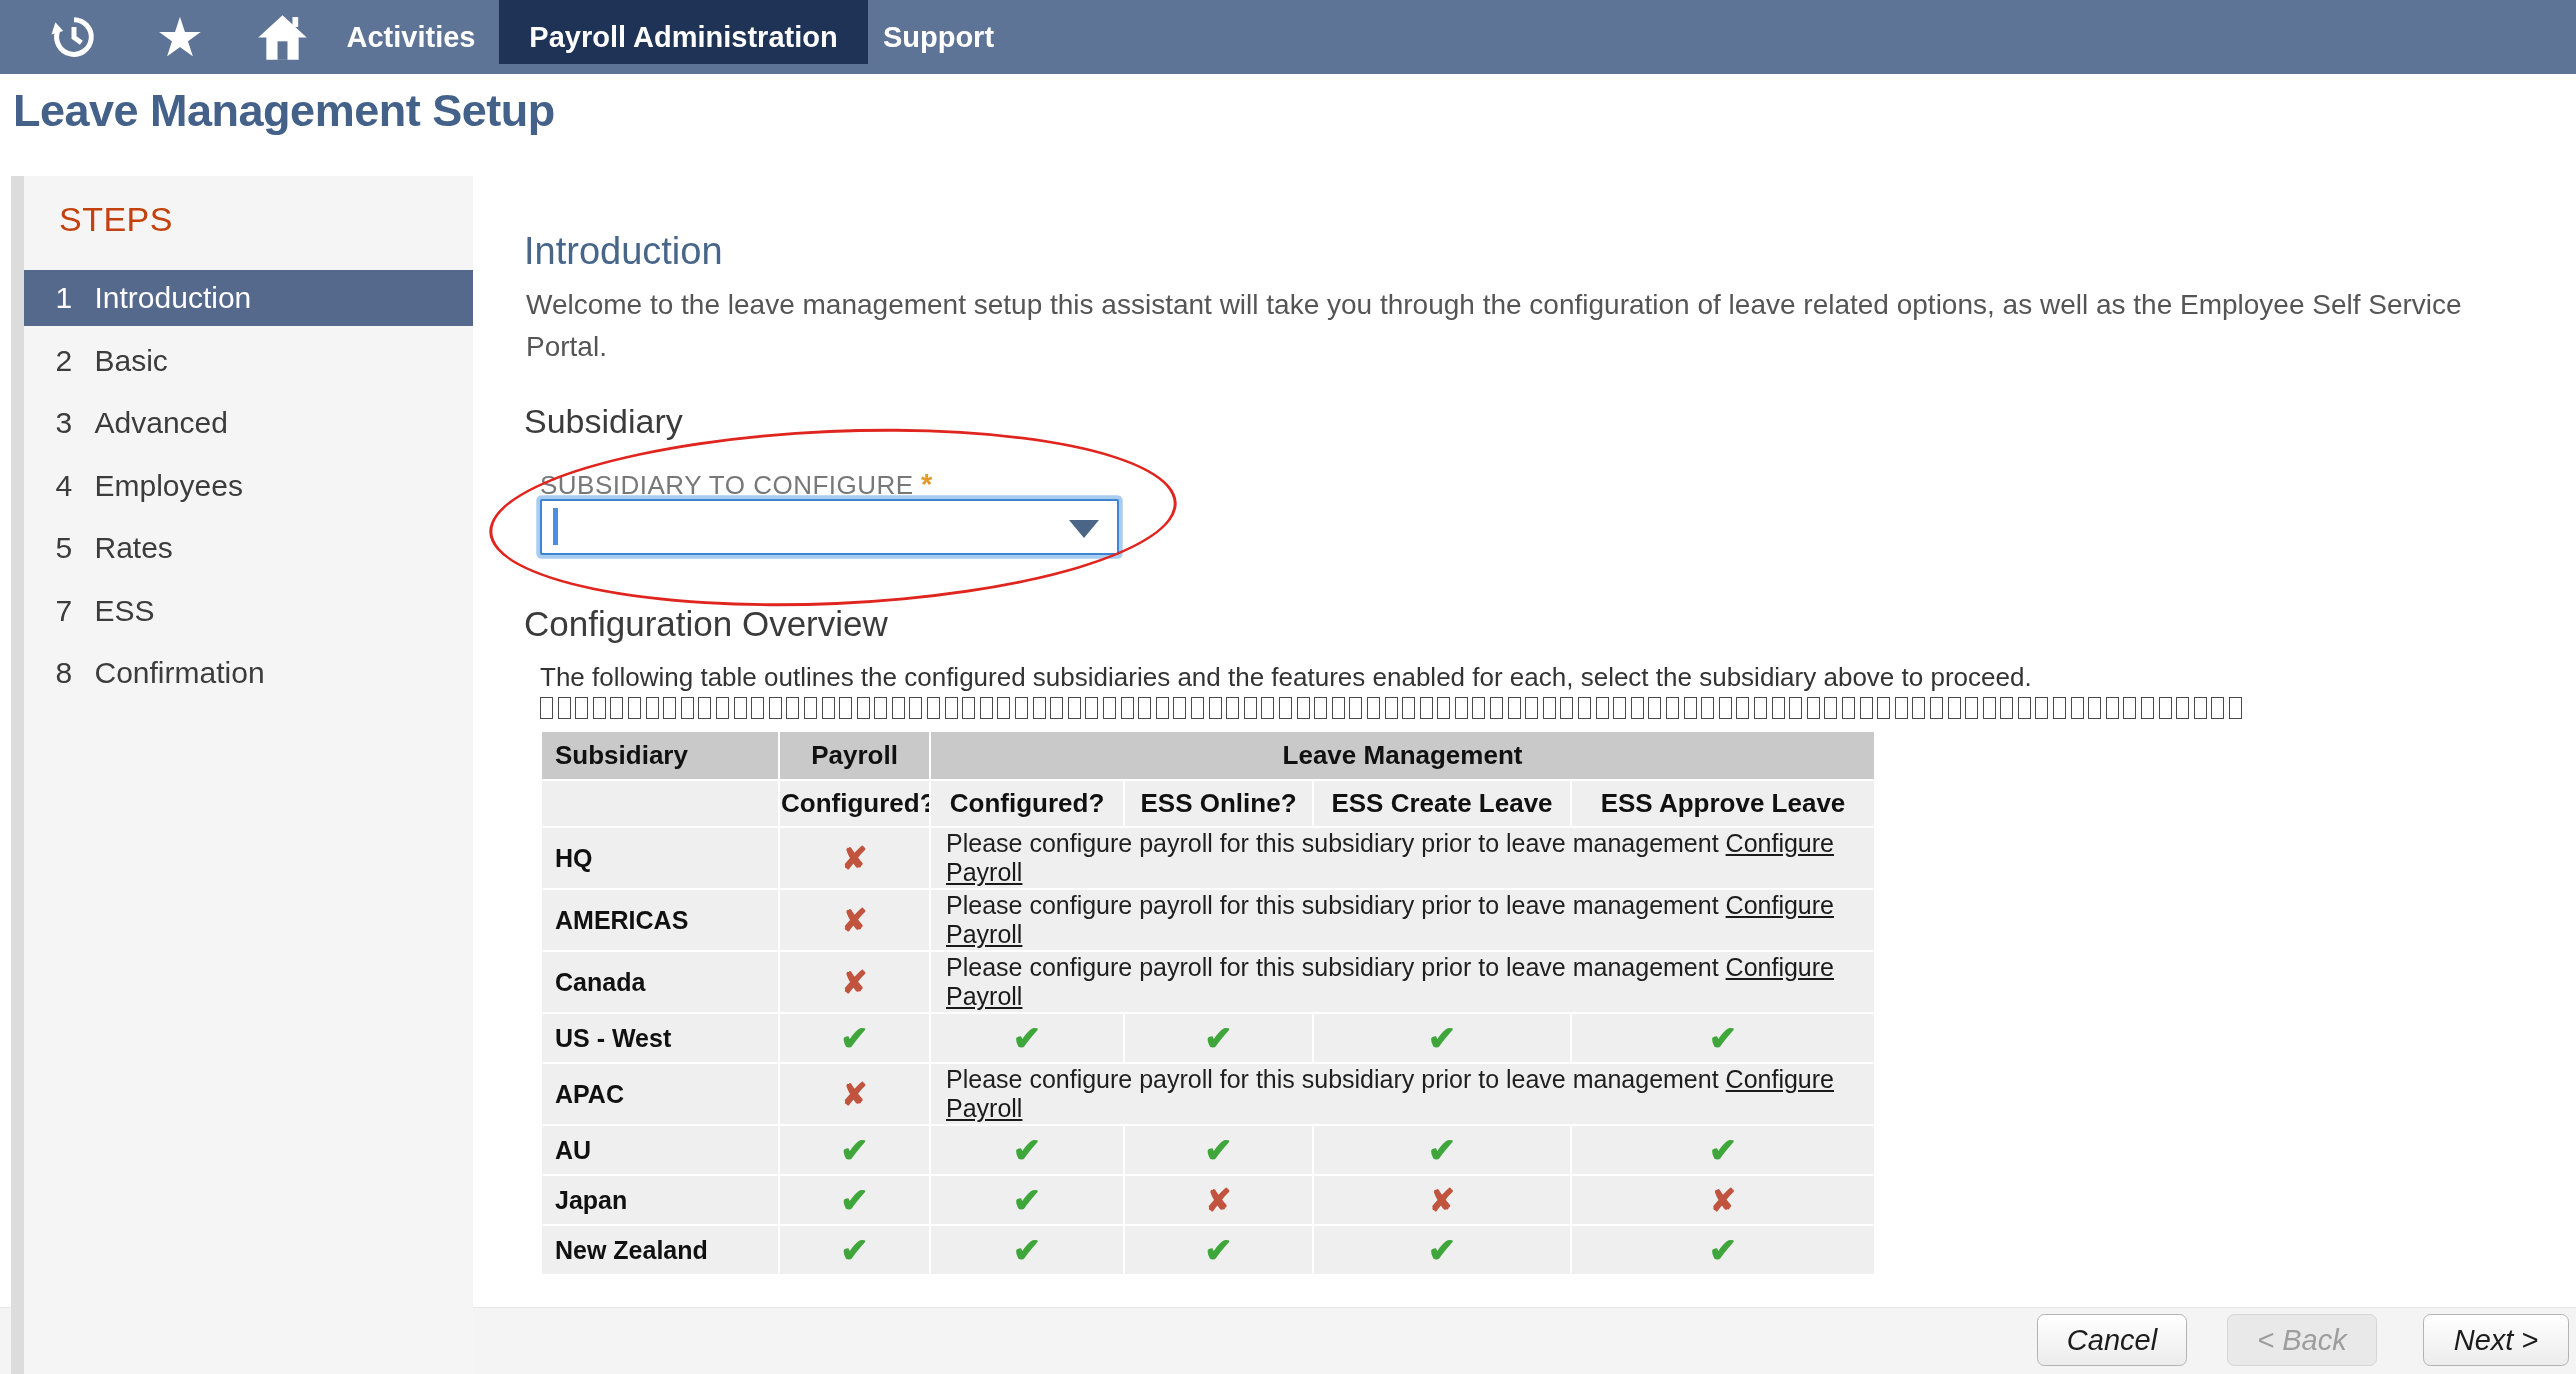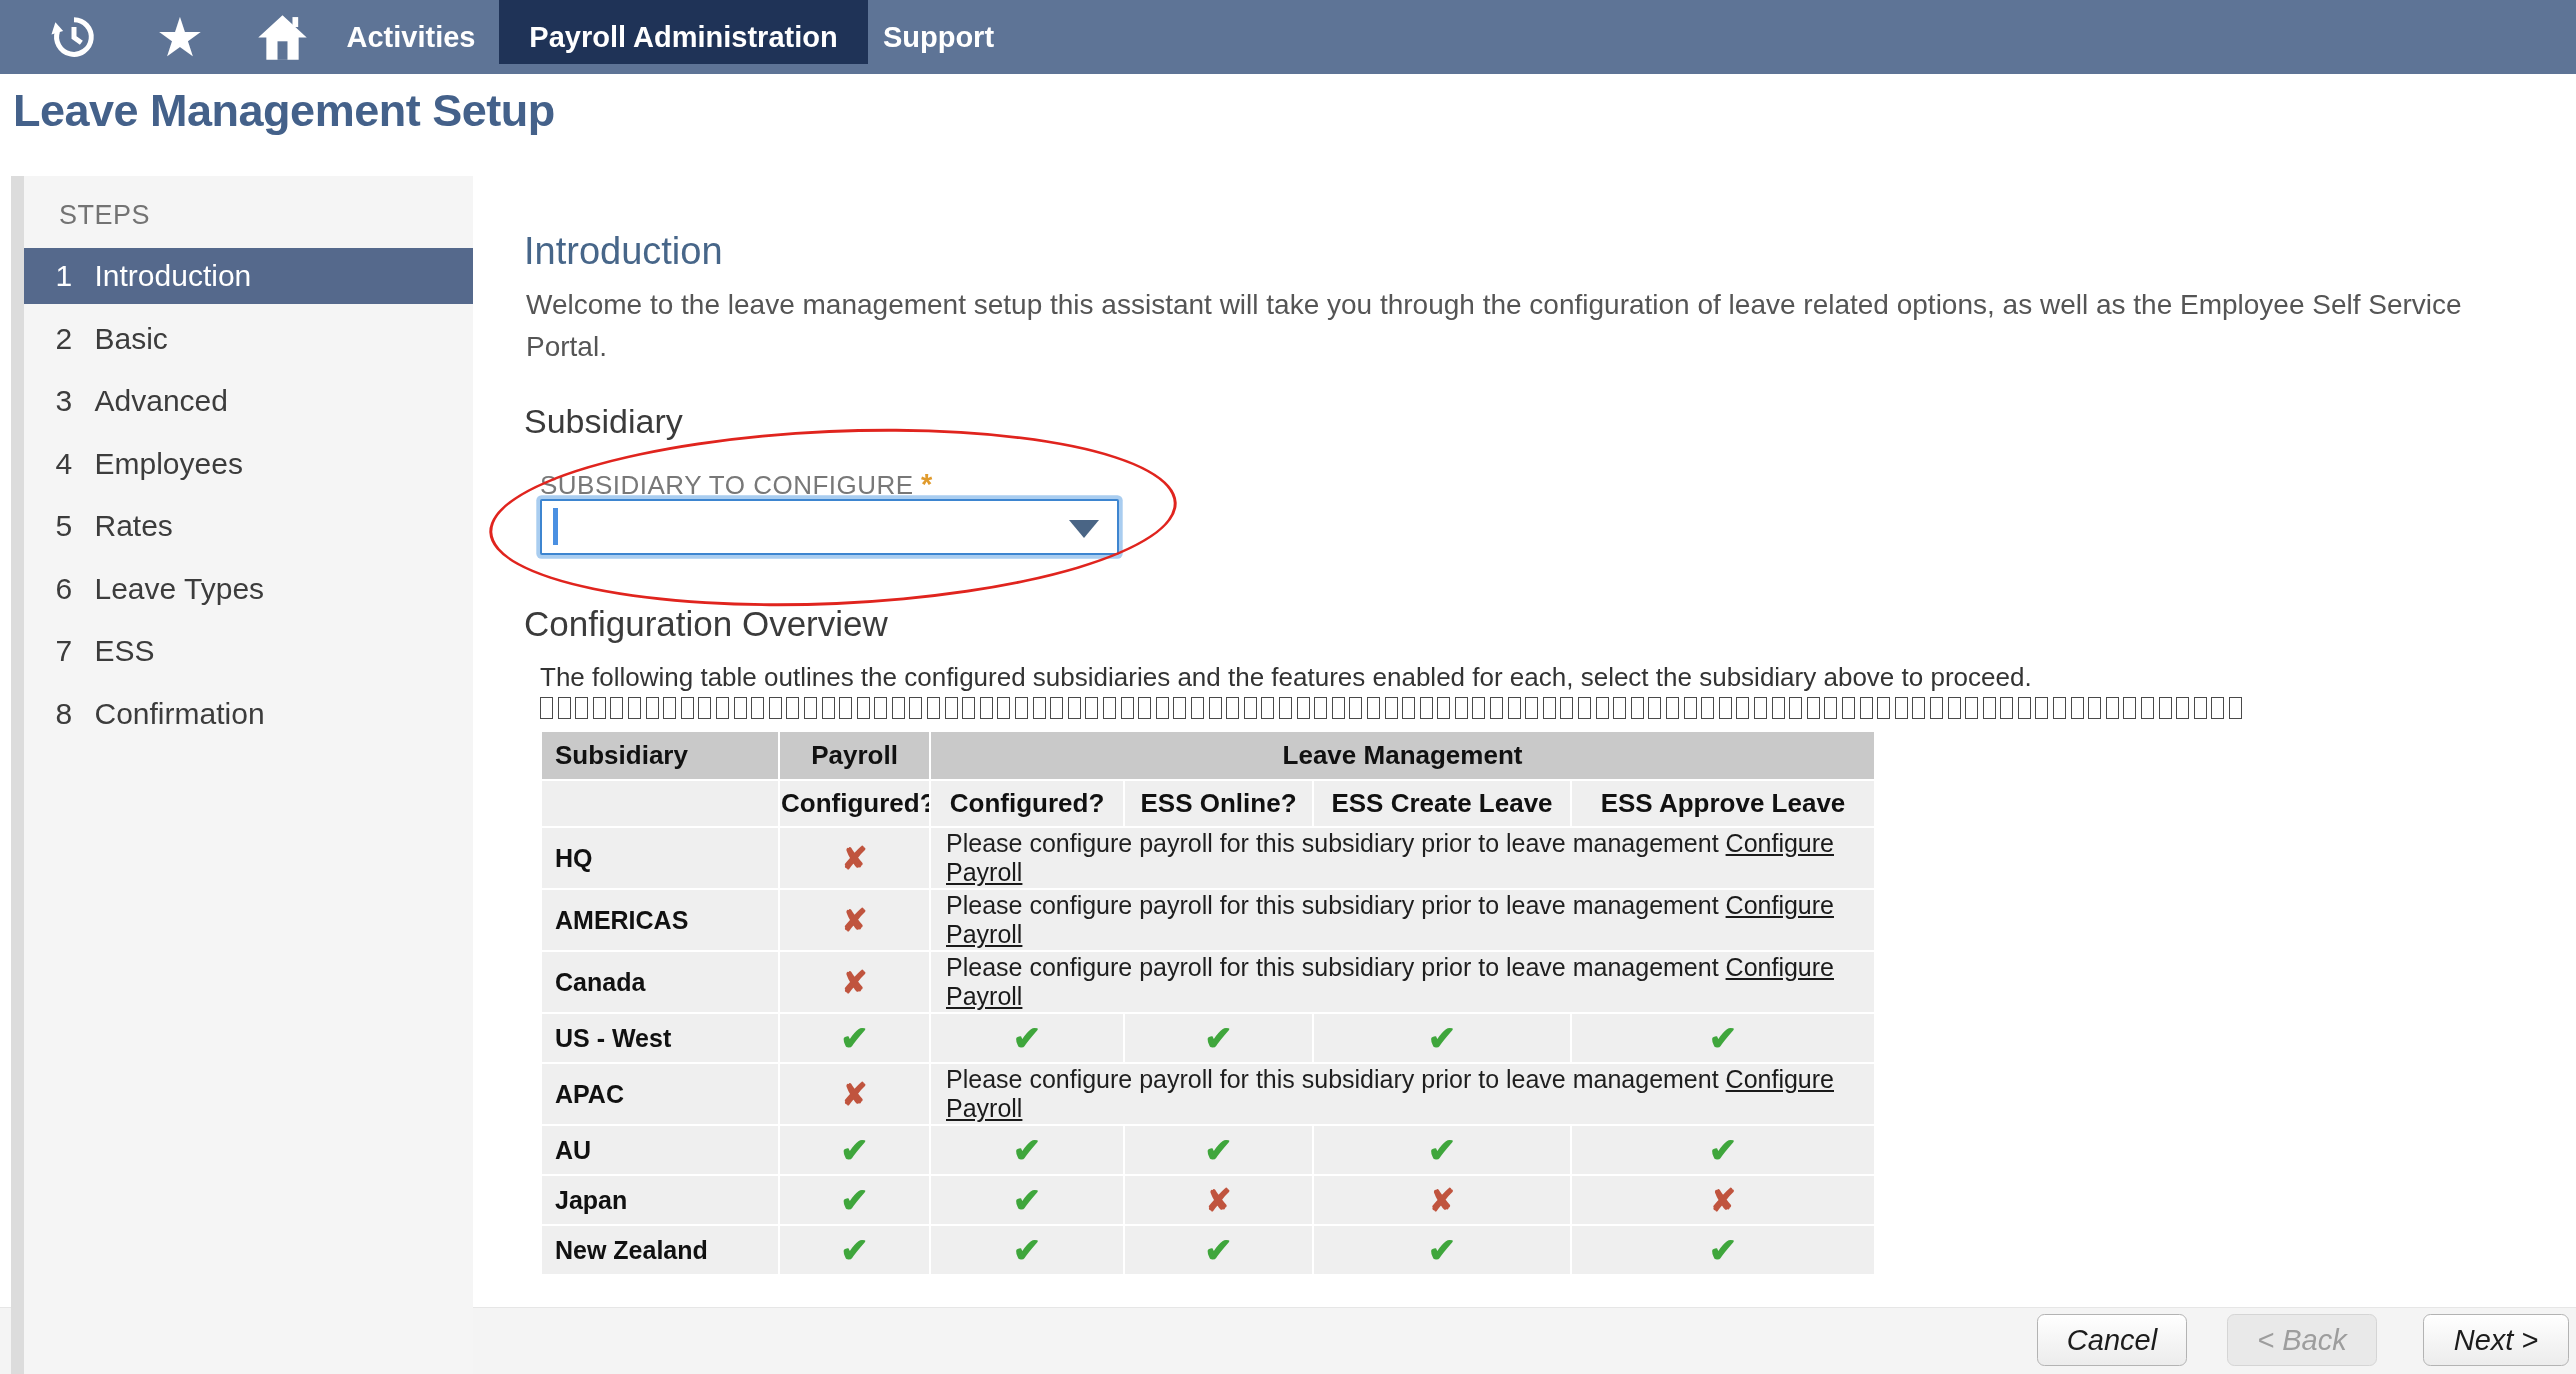--- a/index.html
+++ b/index.html
@@ -17,21 +17,21 @@
   .tab-activities{left:323px;width:176px;}
   .tab-payroll{left:499px;width:369px;background:#1f3357;}
   .tab-support{left:868px;width:141px;}
 
   
   .page-title{position:absolute;left:13px;top:85px;font-size:45px;font-weight:700;color:#44618a;letter-spacing:-0.5px;}
 
   
   .side-strip{position:absolute;left:11px;top:176px;width:13px;height:1199px;background:#dcdcdc;z-index:3;}
   .sidebar{position:absolute;left:24px;top:176px;width:449px;height:1199px;background:#f5f5f5;z-index:2;}
-  .steps-header{padding:24px 0 17px 35px;font-size:27px;color:#737373;letter-spacing:0.5px;}
+  .steps-header{padding:24px 0 31px 35px;font-size:34px;color:#c2410c;letter-spacing:0.5px;}
   .step-item{height:56px;line-height:56px;margin-bottom:6.5px;padding-left:31.5px;font-size:30px;color:#3c3c3c;cursor:pointer;}
   .step-item.active{background:#55698c;color:#fff;}
   .step-num{display:inline-block;min-width:28px;}
   .step-label{margin-left:11px;}
 
   
   .intro-heading{position:absolute;left:524px;top:230px;font-size:38px;font-weight:400;color:#476689;}
   .intro-par{position:absolute;left:526px;top:284px;width:2021px;font-size:28px;line-height:42px;color:#555;}
 
   
@@ -108,21 +108,20 @@
 
   <div class="side-strip"></div>
   <div class="sidebar">
     <div class="steps-header">STEPS</div>
     <div>
         <div class="step-item active"><span class="step-num">1</span><span class="step-label">Introduction</span></div>
         <div class="step-item"><span class="step-num">2</span><span class="step-label">Basic</span></div>
         <div class="step-item"><span class="step-num">3</span><span class="step-label">Advanced</span></div>
         <div class="step-item"><span class="step-num">4</span><span class="step-label">Employees</span></div>
         <div class="step-item"><span class="step-num">5</span><span class="step-label">Rates</span></div>
-        <div class="step-item"><span class="step-num">6</span><span class="step-label">Leave Types</span></div>
         <div class="step-item"><span class="step-num">7</span><span class="step-label">ESS</span></div>
         <div class="step-item"><span class="step-num">8</span><span class="step-label">Confirmation</span></div>
       </div>
   </div>
 
   <div class="intro-heading">Introduction</div>
   <div class="intro-par">Welcome to the leave management setup this assistant will take you through the configuration of leave related options, as well as the Employee Self Service Portal.</div>
 
   <div class="subsidiary-heading">Subsidiary</div>
   <div class="field-label">

